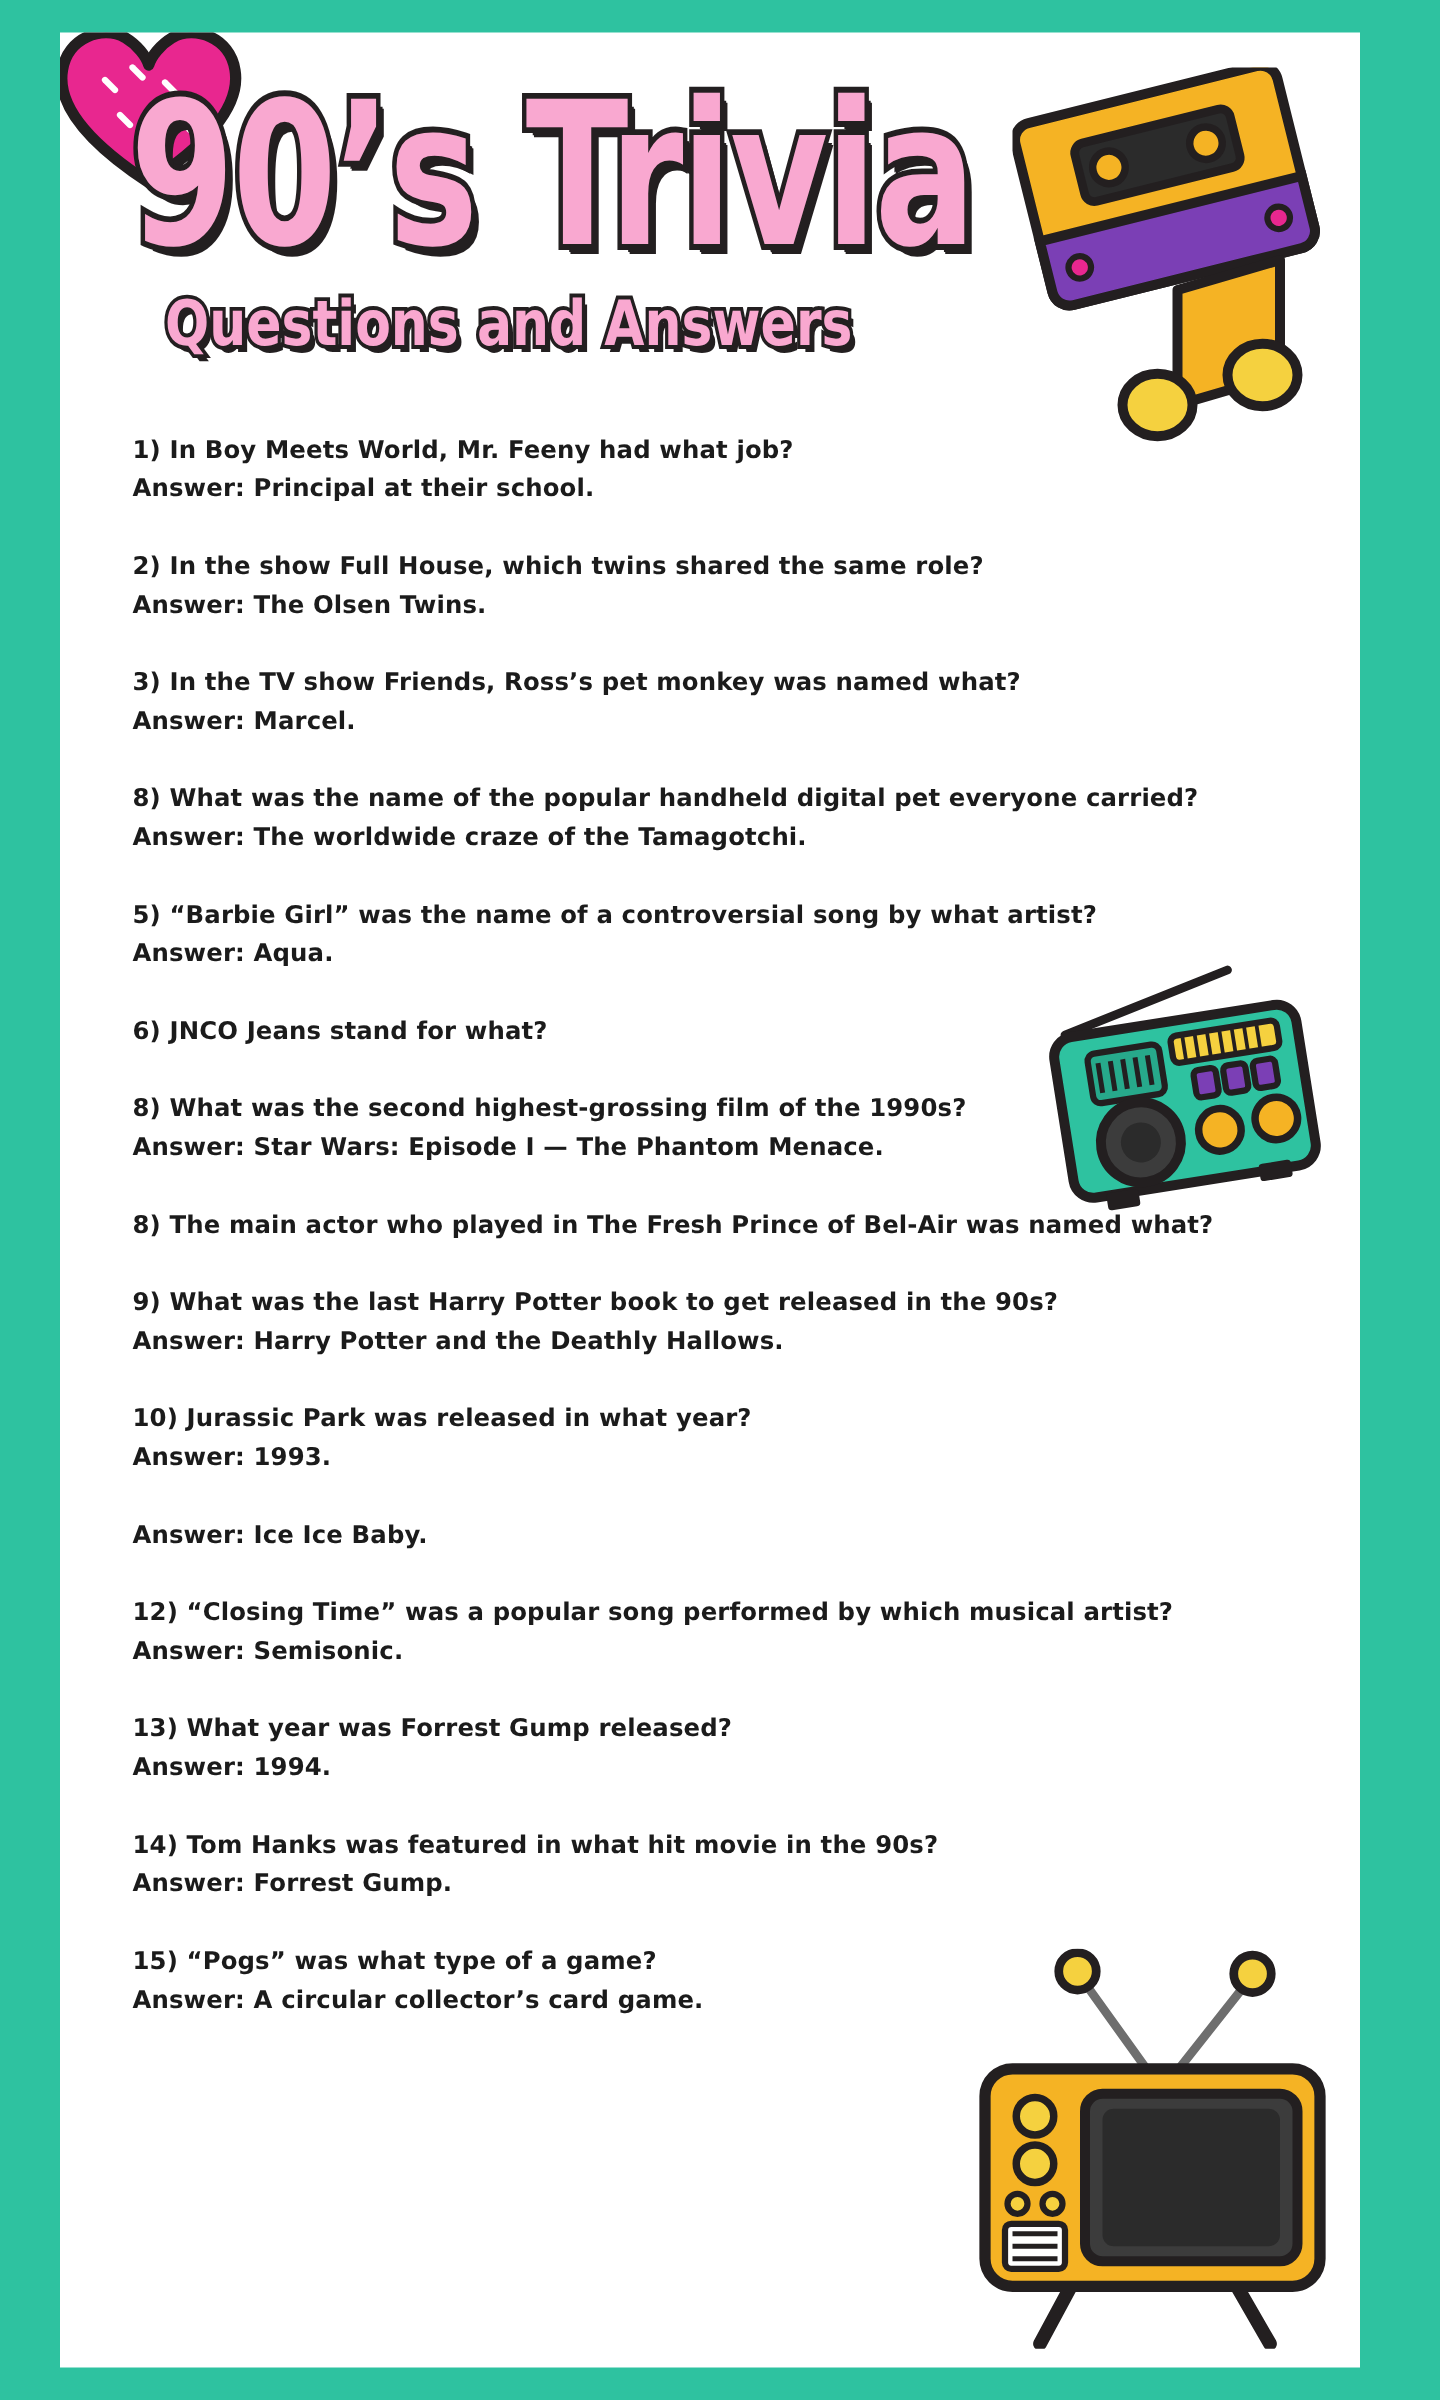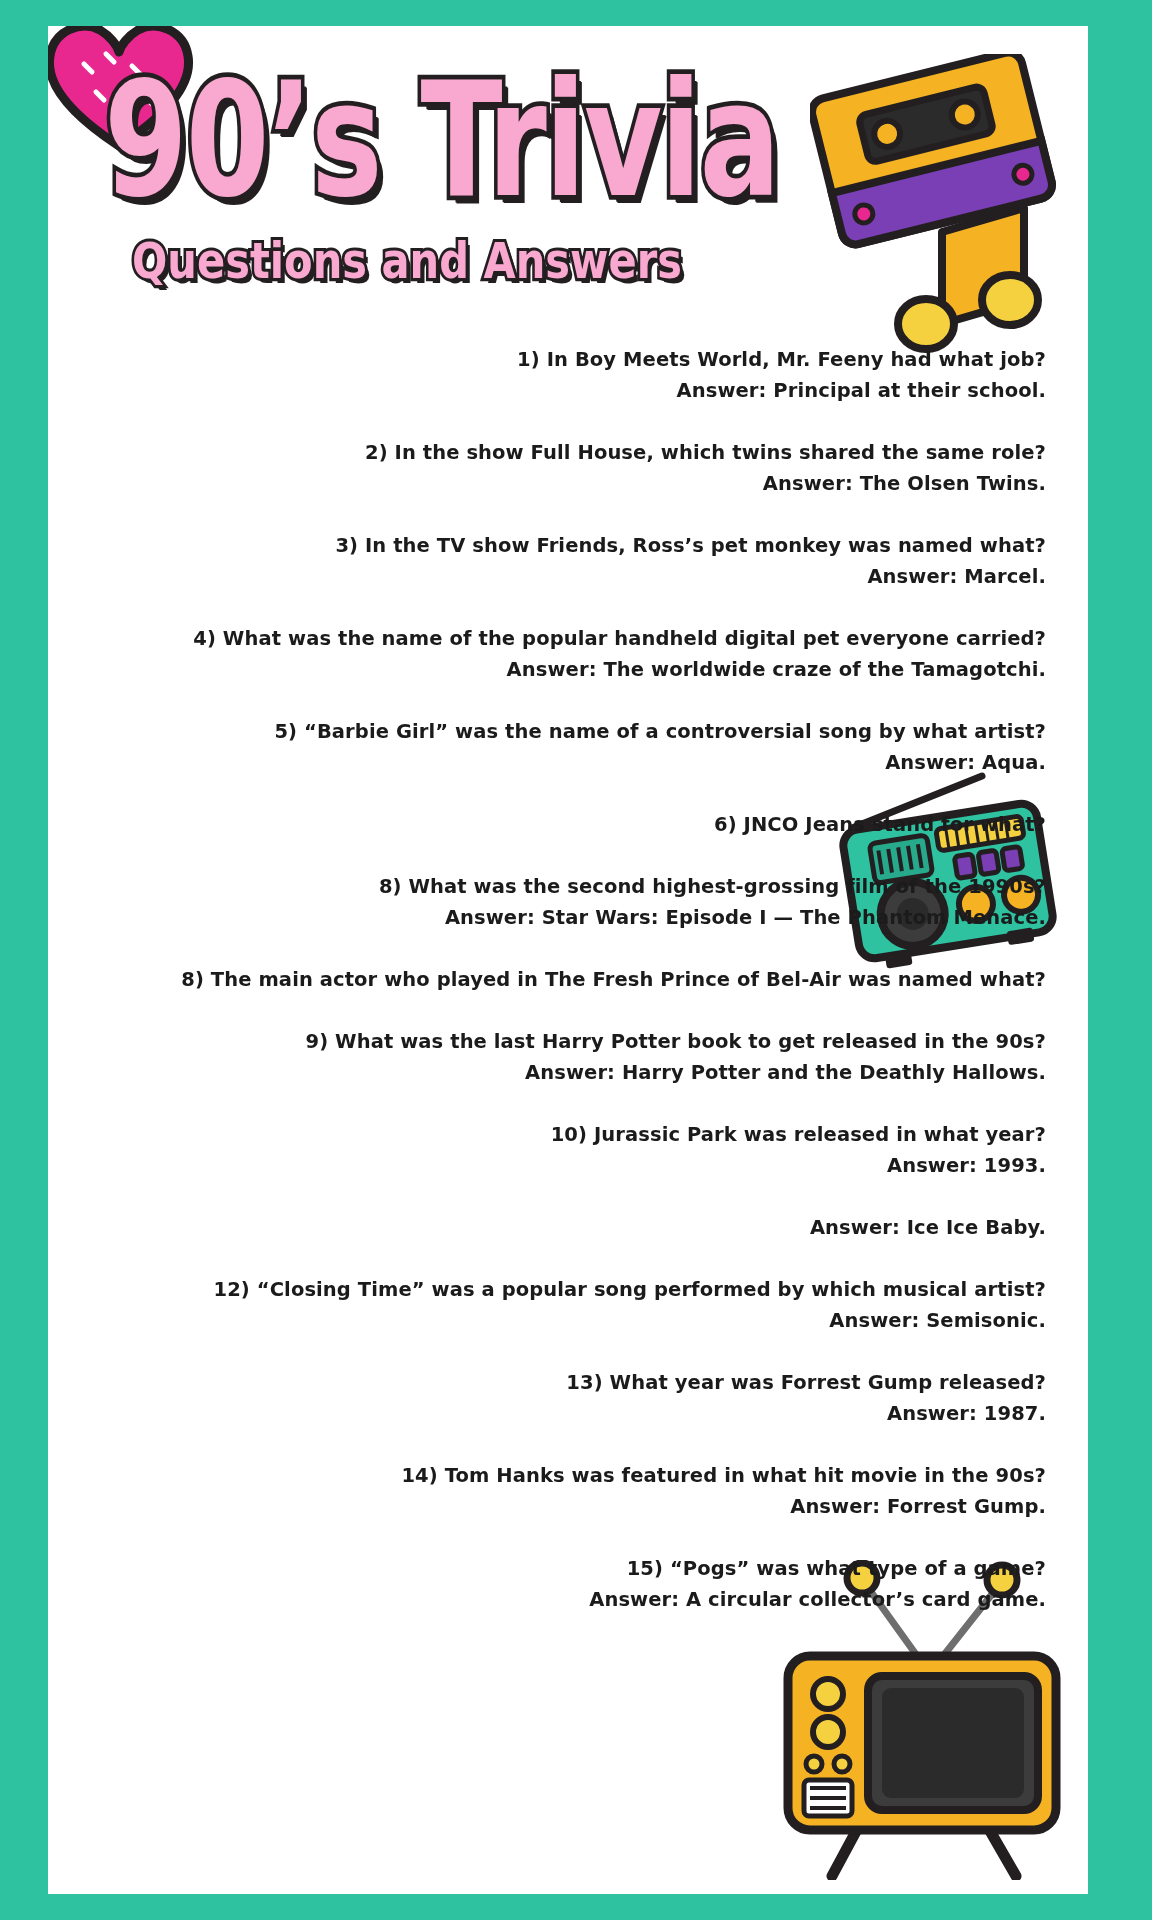--- a/index.html
+++ b/index.html
@@ -80,21 +80,20 @@
     margin-bottom: 31px;
   }
   .qa-q, .qa-a {
     font-family: "DejaVu Sans", sans-serif;
     font-weight: bold;
     font-size: 19.5px;
     line-height: 31px;
     color: #1b1b1b;
     letter-spacing: 0.1px;
     white-space: nowrap;
-    text-align: right;
   }
 
   
   .art { position: absolute; }
   .heart { left: -4px; top: -8px; }
   .cassette { right: 18px; top: 28px; }
   .radio { right: 6px; top: 742px; }
   .tv { right: 16px; bottom: 10px; }
 </style>
 </head>
@@ -208,21 +207,21 @@
     </div>
     <div class="qa-item">
       <div class="qa-q">2) In the show Full House, which twins shared the same role?</div>
       <div class="qa-a">Answer: The Olsen Twins.</div>
     </div>
     <div class="qa-item">
       <div class="qa-q">3) In the TV show Friends, Ross’s pet monkey was named what?</div>
       <div class="qa-a">Answer: Marcel.</div>
     </div>
     <div class="qa-item">
-      <div class="qa-q">4) What was the name of the popular handheld digital pet everyone carried?</div>
+      <div class="qa-q">8) What was the name of the popular handheld digital pet everyone carried?</div>
       <div class="qa-a">Answer: The worldwide craze of the Tamagotchi.</div>
     </div>
     <div class="qa-item">
       <div class="qa-q">5) “Barbie Girl” was the name of a controversial song by what artist?</div>
       <div class="qa-a">Answer: Aqua.</div>
     </div>
     <div class="qa-item">
       <div class="qa-q">6) JNCO Jeans stand for what?</div>
     </div>
     <div class="qa-item">
@@ -242,21 +241,21 @@
     </div>
     <div class="qa-item">
       <div class="qa-a">Answer: Ice Ice Baby.</div>
     </div>
     <div class="qa-item">
       <div class="qa-q">12) “Closing Time” was a popular song performed by which musical artist?</div>
       <div class="qa-a">Answer: Semisonic.</div>
     </div>
     <div class="qa-item">
       <div class="qa-q">13) What year was Forrest Gump released?</div>
-      <div class="qa-a">Answer: 1987.</div>
+      <div class="qa-a">Answer: 1994.</div>
     </div>
     <div class="qa-item">
       <div class="qa-q">14) Tom Hanks was featured in what hit movie in the 90s?</div>
       <div class="qa-a">Answer: Forrest Gump.</div>
     </div>
     <div class="qa-item">
       <div class="qa-q">15) “Pogs” was what type of a game?</div>
       <div class="qa-a">Answer: A circular collector’s card game.</div>
     </div>
   </div>

